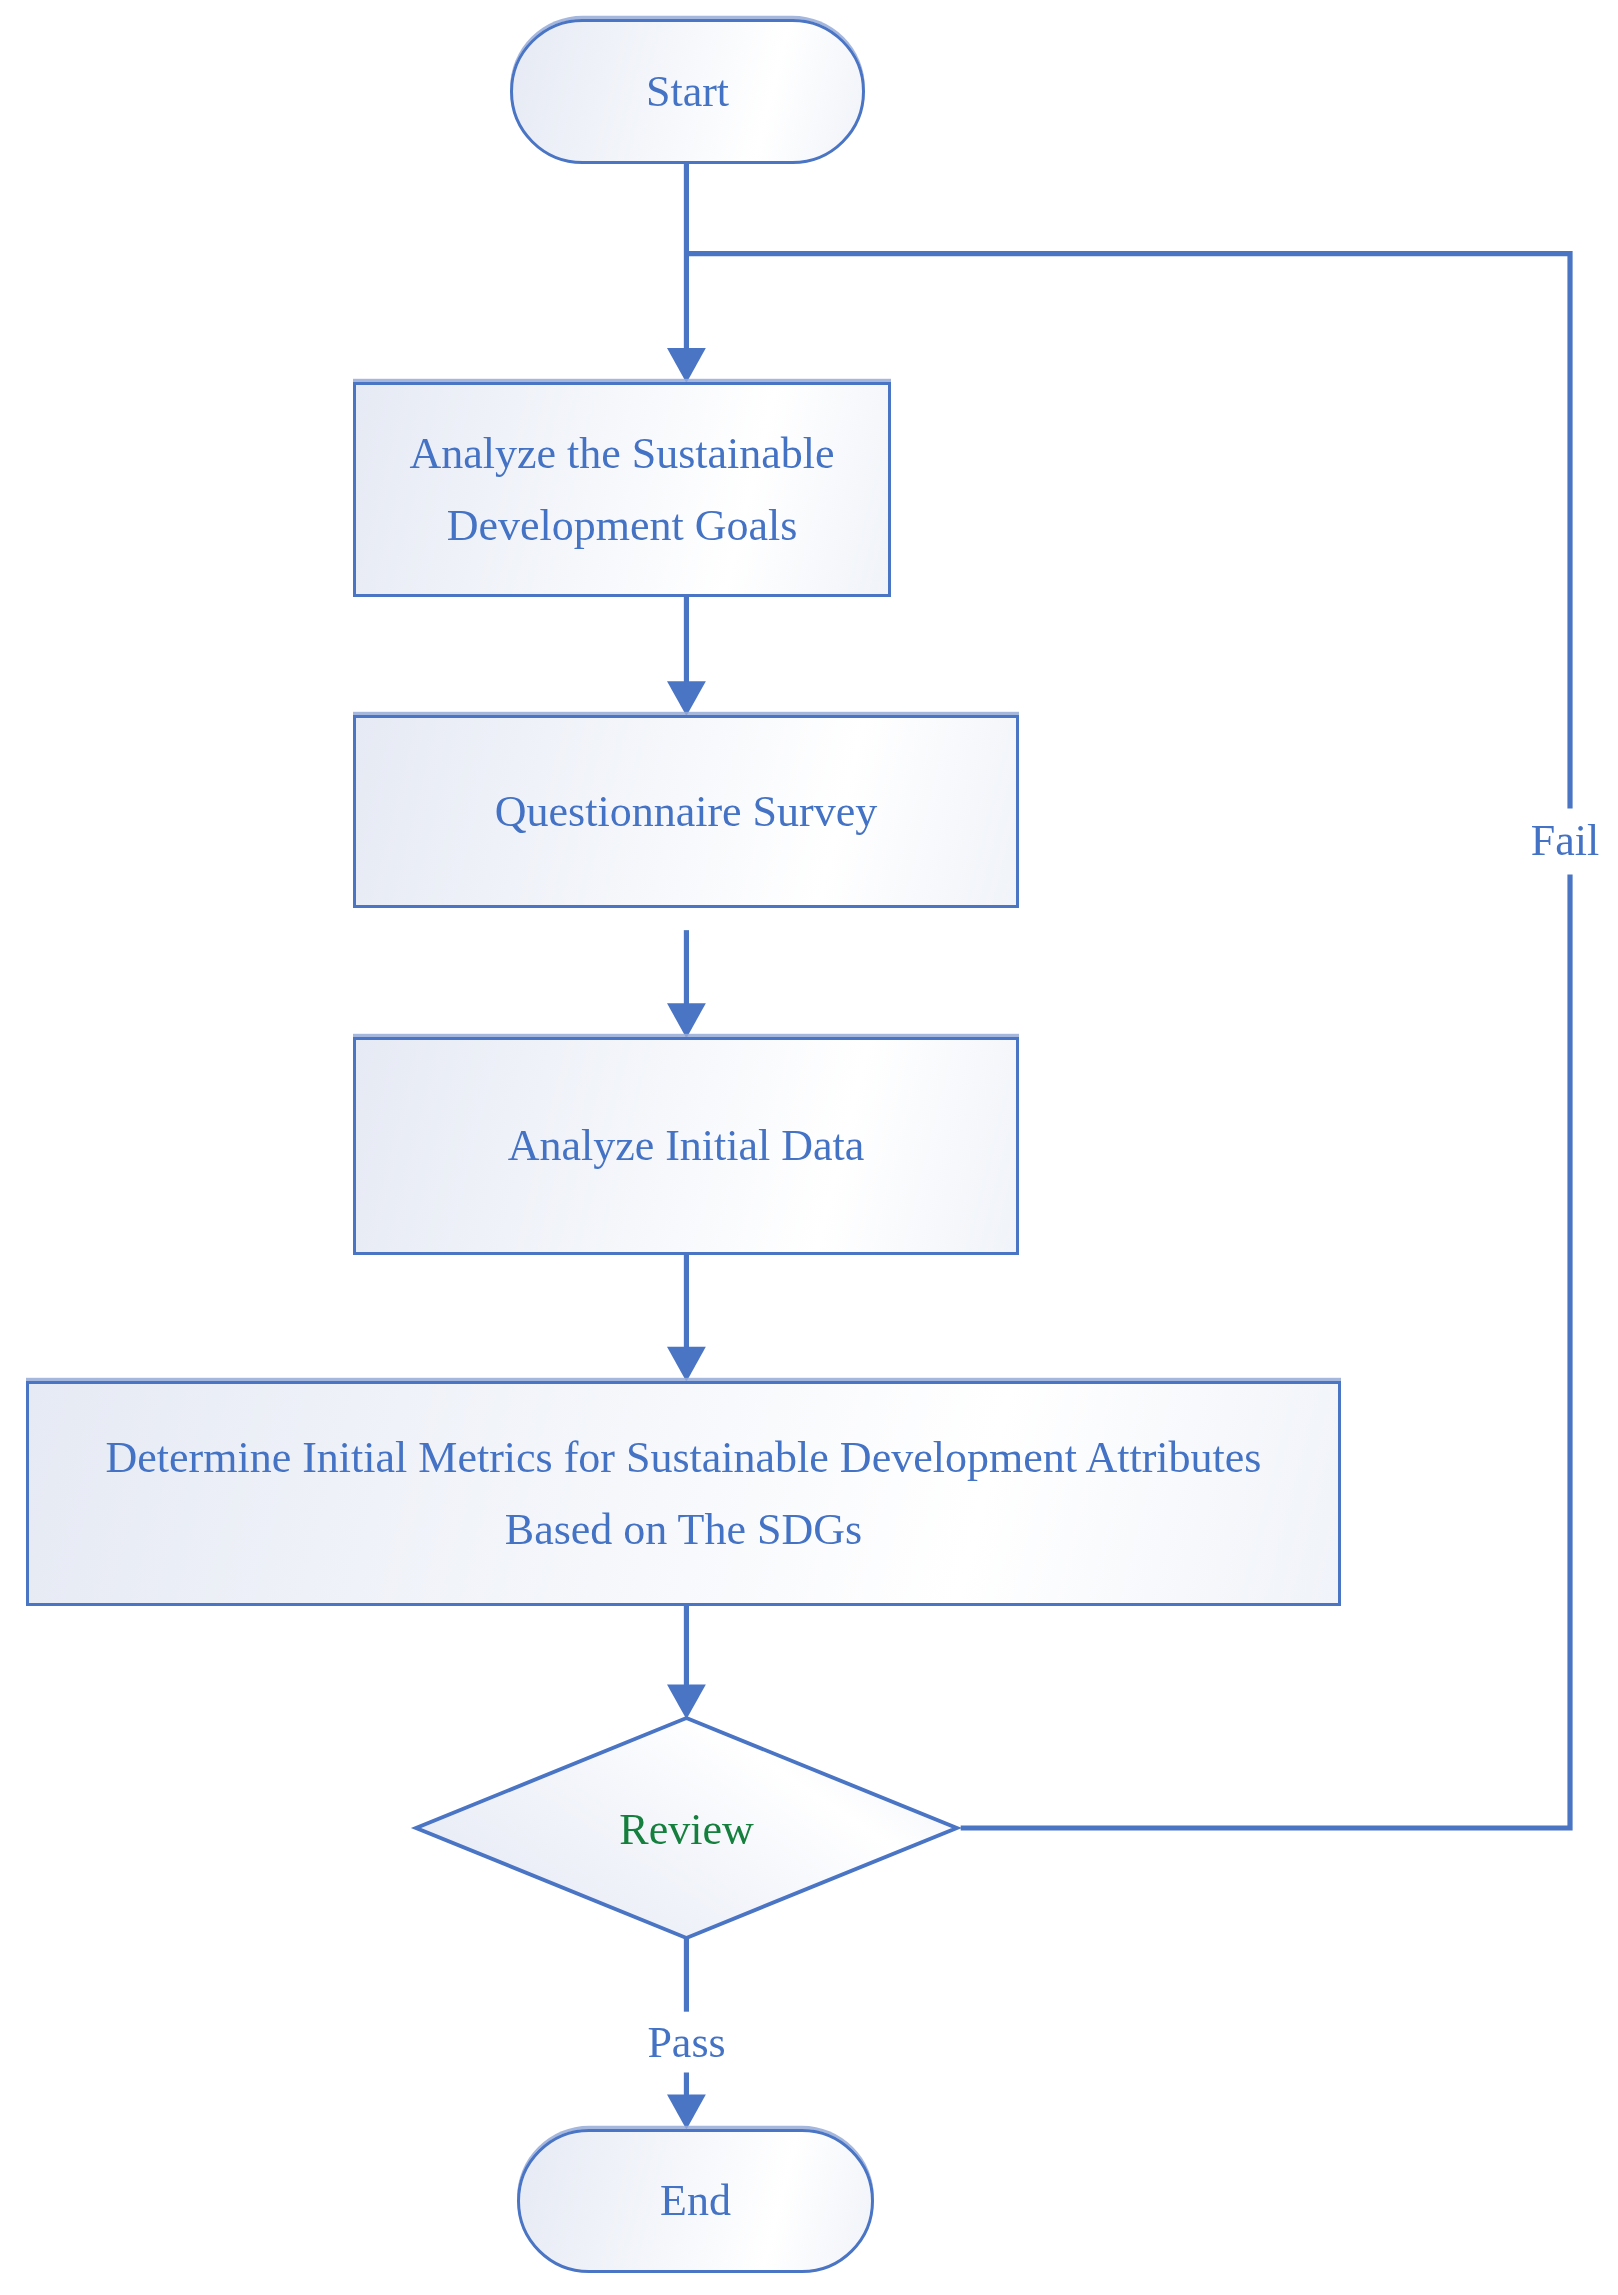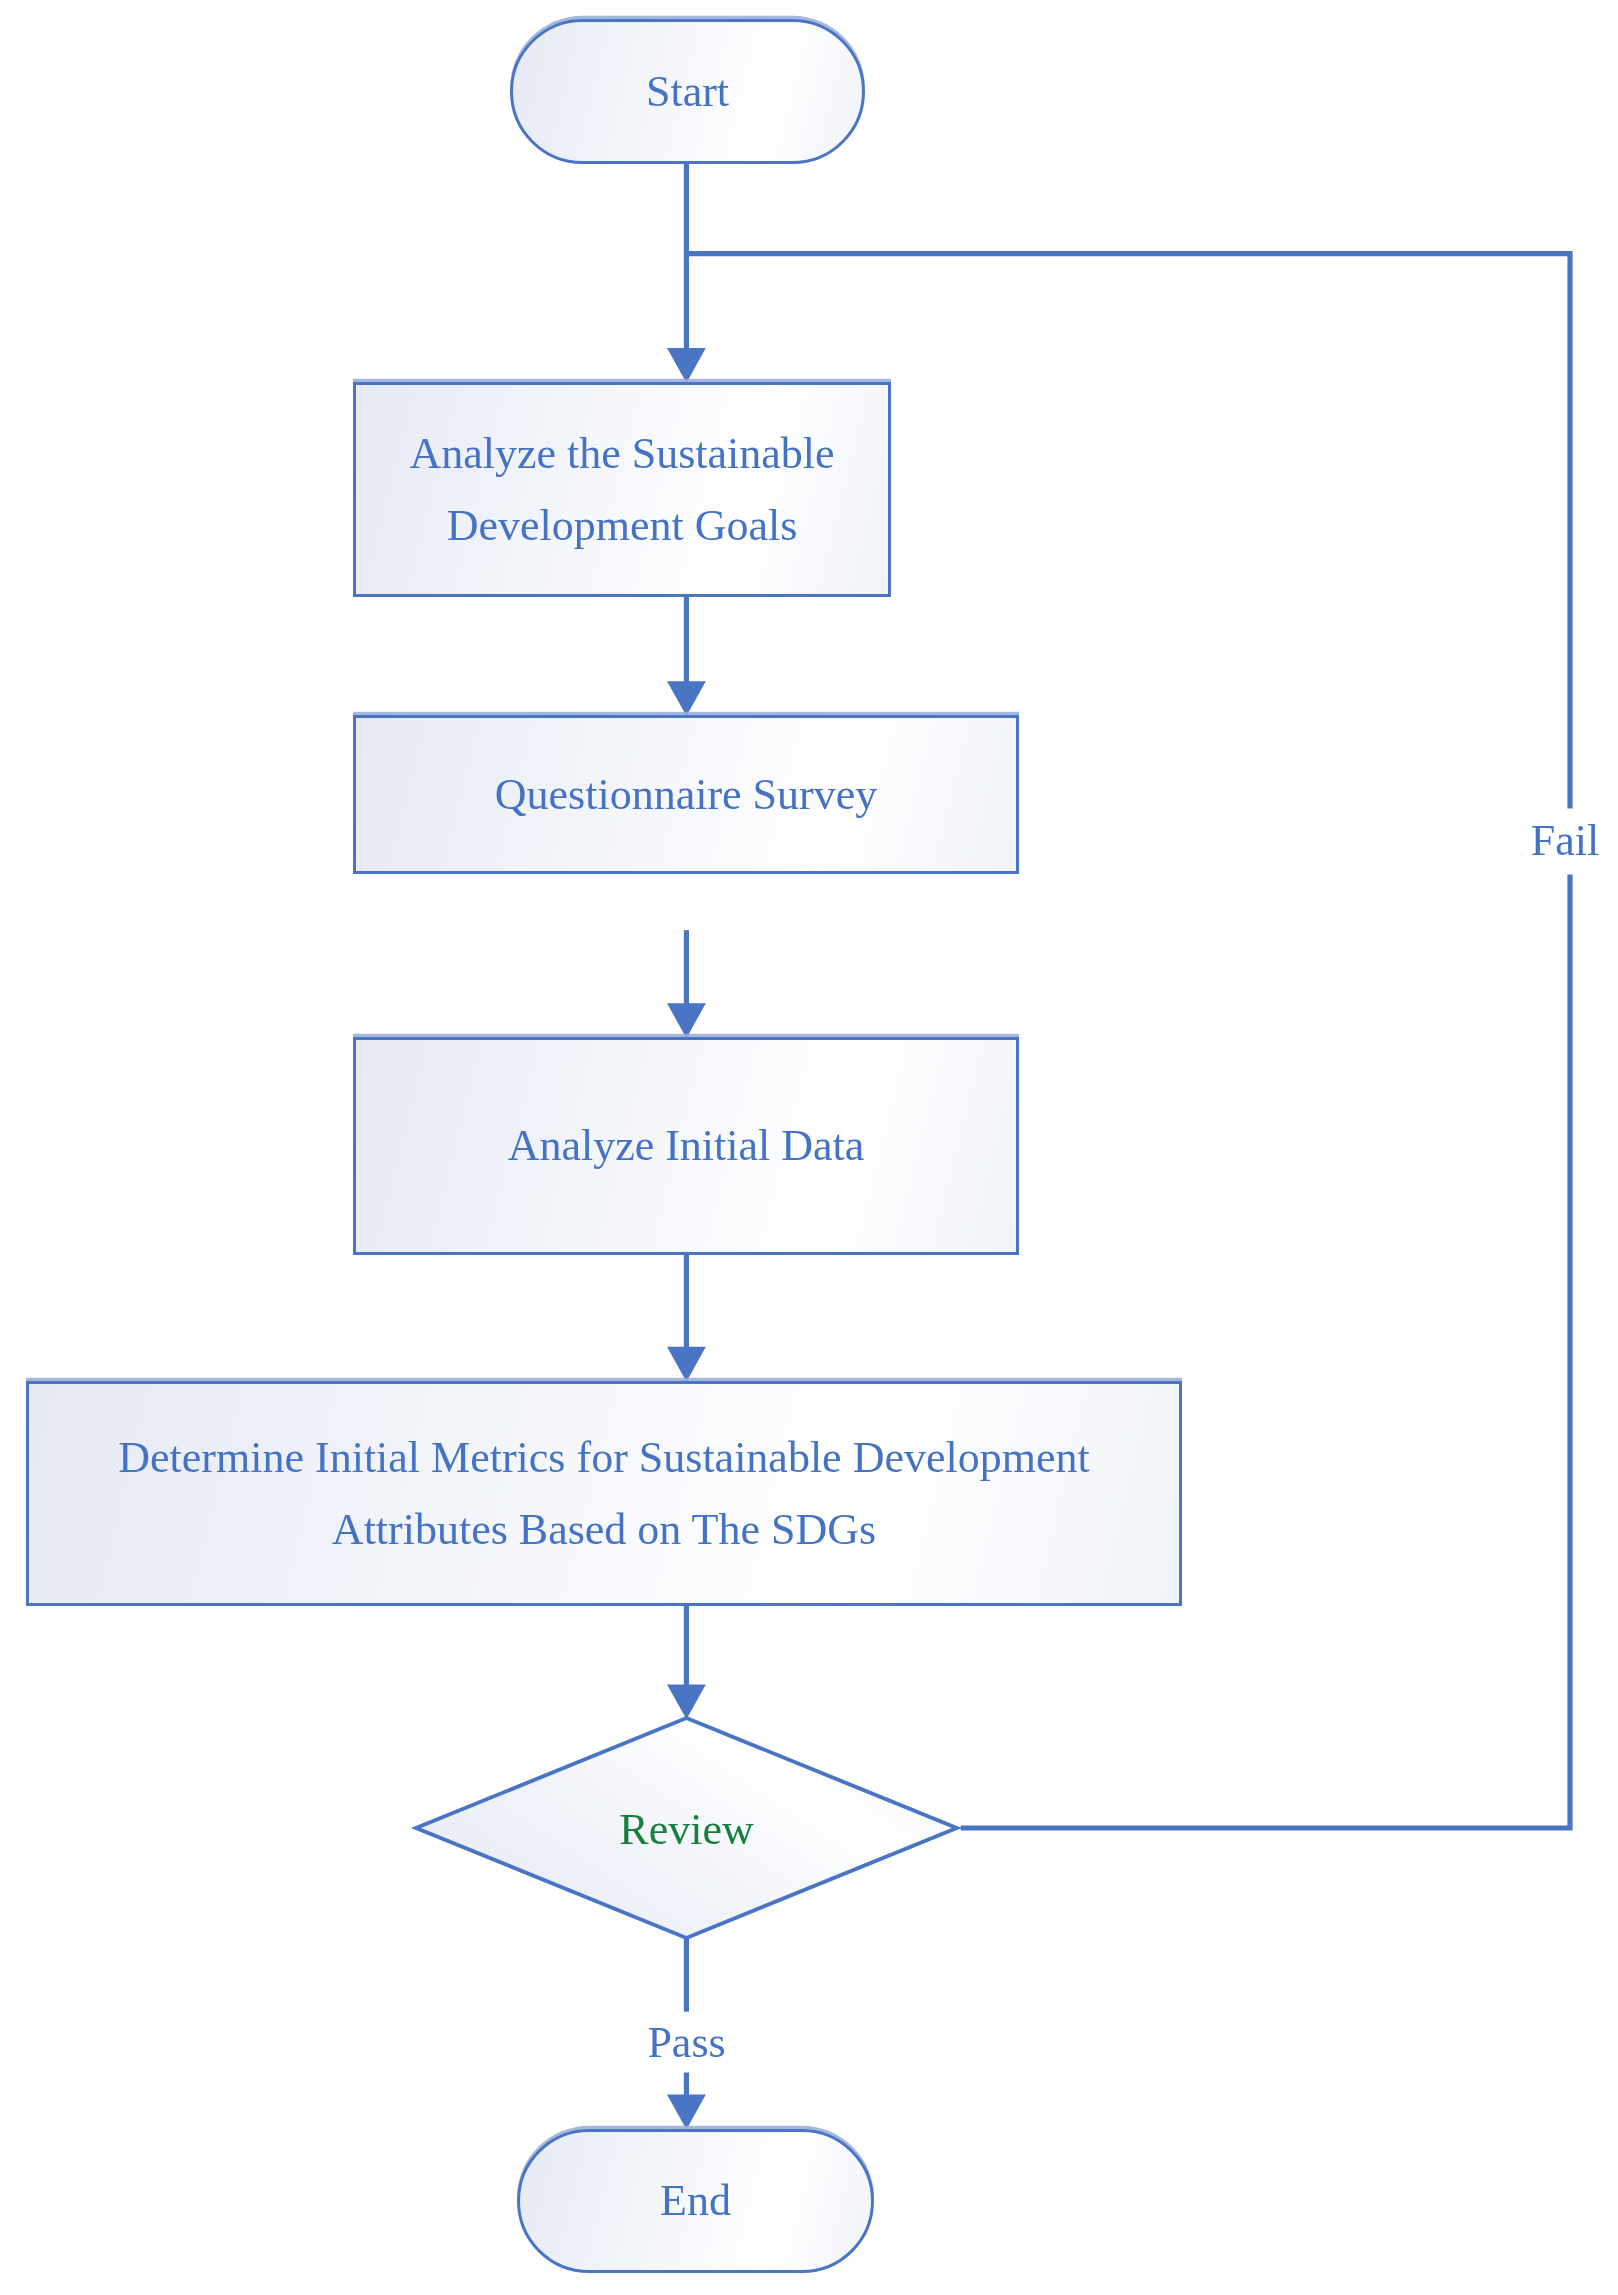--- a/index.html
+++ b/index.html
@@ -119,29 +119,29 @@
   </svg>
 
   <div class="node terminator" style="left:510px; top:19.4px; width:355px; height:145px;">
     <span class="lbl">Start</span>
   </div>
 
   <div class="node" style="left:353px; top:382px; width:538px; height:215px;">
     <span class="lbl lbl-narrow">Analyze the Sustainable Development Goals</span>
   </div>
 
-  <div class="node" style="left:353px; top:715px; width:666px; height:159px;">
+  <div class="node" style="left:353px; top:715px; width:666px; height:193px;">
     <span class="lbl">Questionnaire Survey</span>
   </div>
 
   <div class="node" style="left:353px; top:1037px; width:666px; height:218px;">
     <span class="lbl">Analyze Initial Data</span>
   </div>
 
-  <div class="node" style="left:26px; top:1381px; width:1156px; height:225px;">
+  <div class="node" style="left:26px; top:1381px; width:1315px; height:225px;">
     <span class="lbl lbl-wide">Determine Initial Metrics for Sustainable Development Attributes Based on The SDGs</span>
   </div>
 
   <div class="node-label-overlay" style="left:525px; top:1790px; width:323px; height:78px;">Review</div>
 
   <div class="free-label" style="left:1507px; top:807px; width:116px; height:67px;">Fail</div>
 
   <div class="free-label" style="left:622px; top:2010px; width:129px; height:65px;">Pass</div>
 
   <div class="node terminator" style="left:517px; top:2129px; width:357px; height:144px;">

